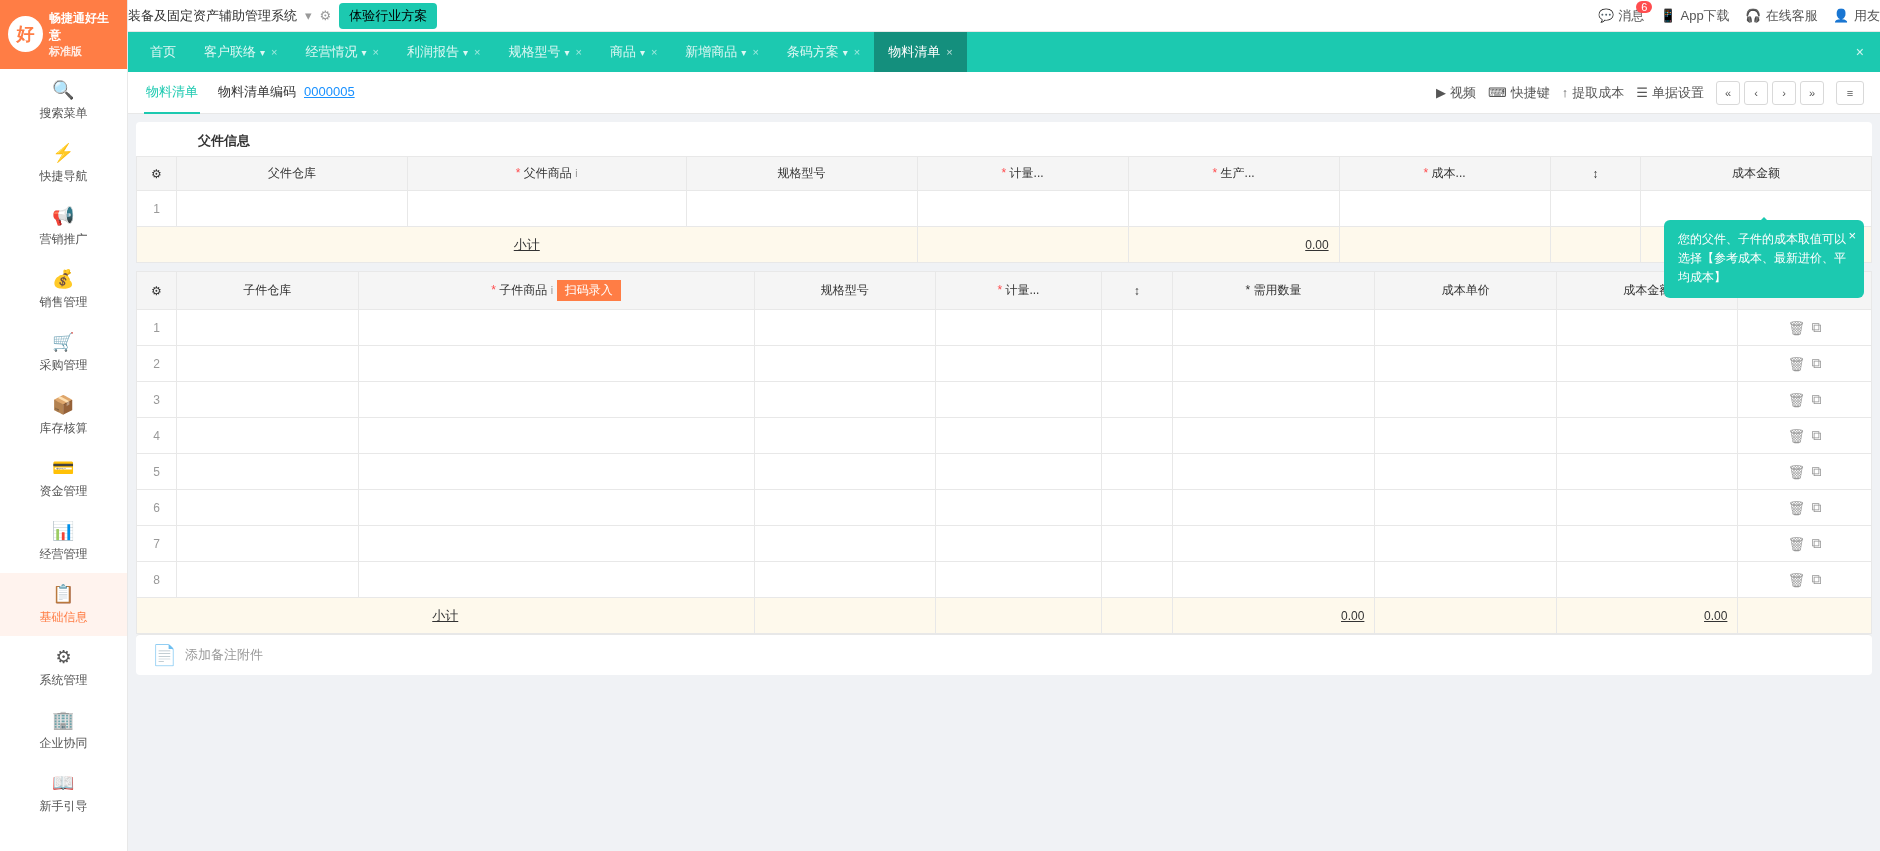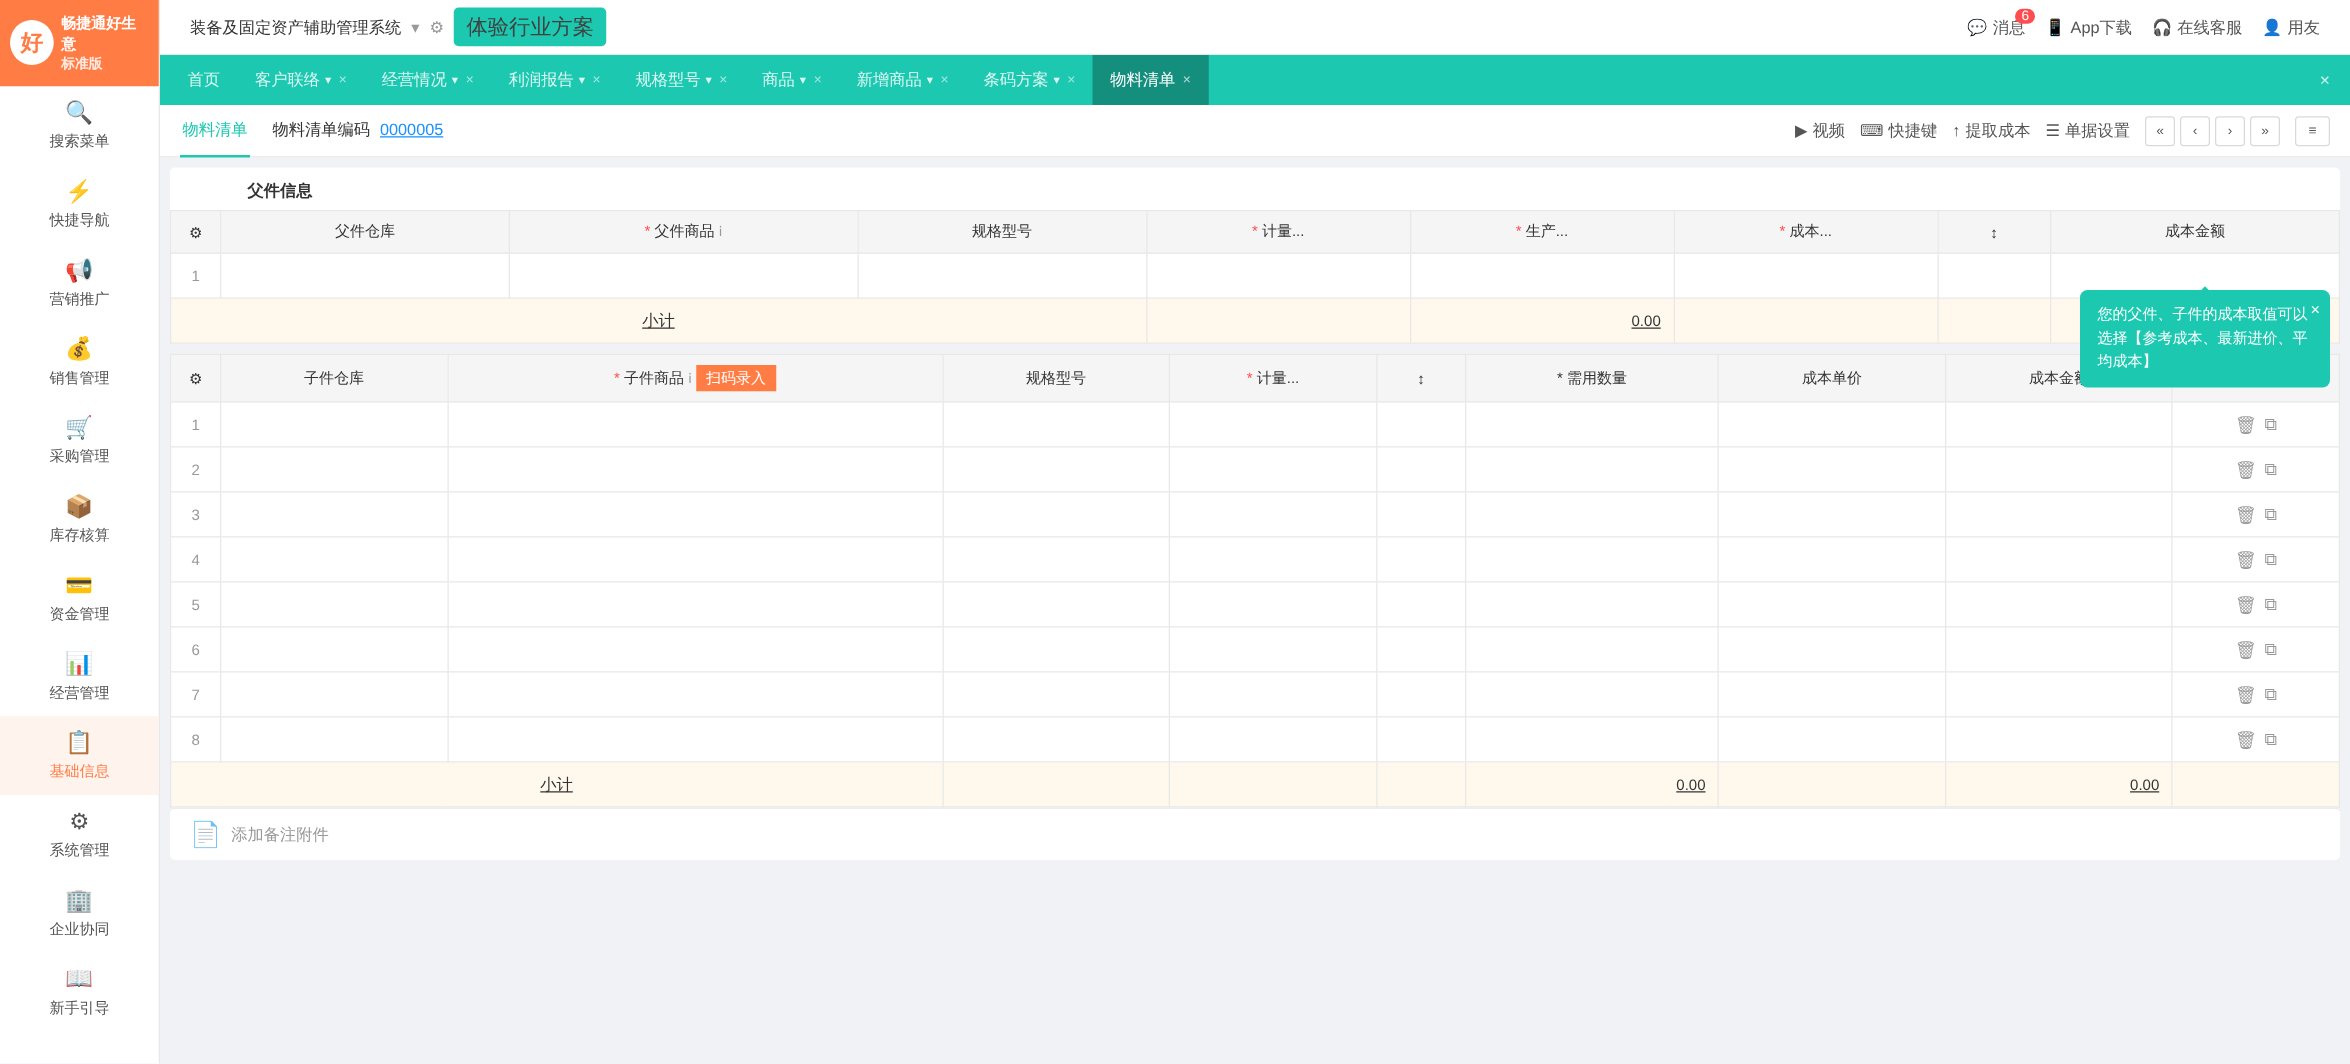--- a/index.html
+++ b/index.html
@@ -65,22 +65,22 @@
       flex-direction: column;
       overflow: hidden;
     }
 
     
     .top-header {
       background: #fff;
       display: flex;
       align-items: center;
       justify-content: space-between;
-      padding: 0 24px;
-      height: 44px;
+      padding: 0 0;
+      height: 32px;
       border-bottom: 1px solid #e8e8e8;
     }
     .top-header-left {
       display: flex;
       align-items: center;
       gap: 8px;
     }
     .system-title { font-size: 13px; color: #333; }
     .top-header-right {
       display: flex;
@@ -103,26 +103,26 @@
       font-size: 11px;
       padding: 0 4px;
       min-width: 16px;
       text-align: center;
       position: absolute;
       top: -6px;
       right: -8px;
     }
     .try-btn {
       background: #1cc9b0;
-      color: #404040;
+      color: #000000;
       border: none;
       border-radius: 4px;
       padding: 4px 10px;
       cursor: pointer;
-      font-size: 17px;
+      font-size: 13px;
     }
 
     
     .nav-tabs {
       background: #1cc9b0;
       display: flex;
       align-items: center;
       padding: 0 8px;
       height: 40px;
       overflow-x: auto;

